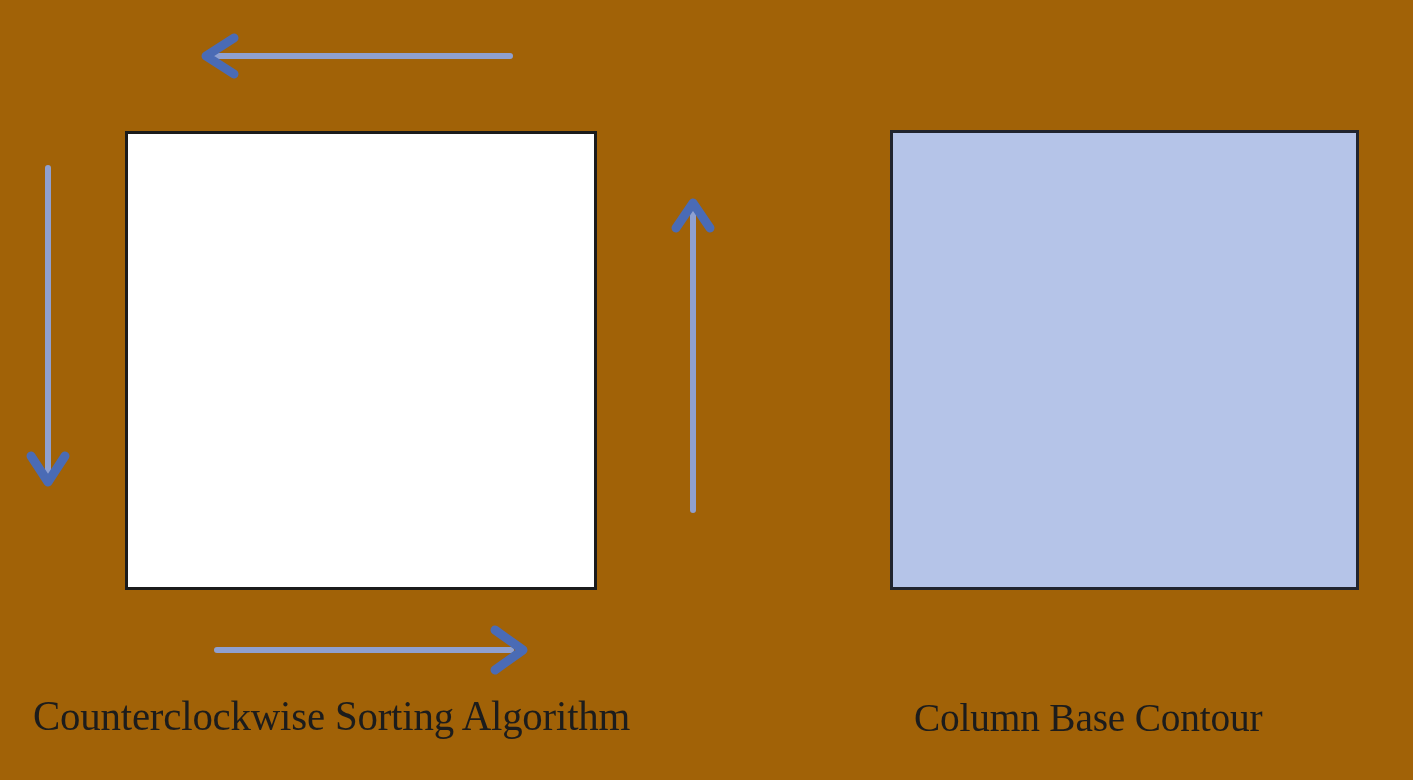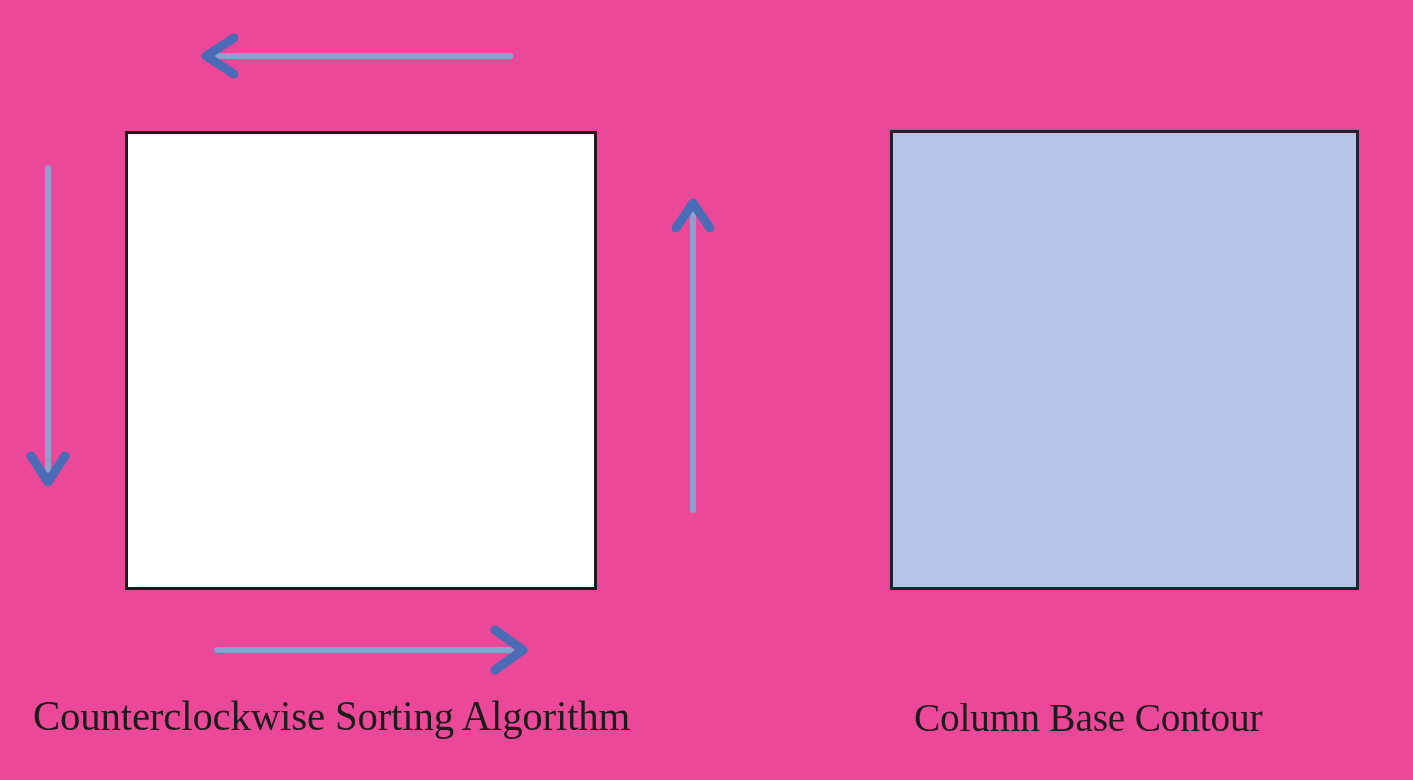--- a/index.html
+++ b/index.html
@@ -7,21 +7,21 @@
     padding: 0;
     background: #ffffff;
   }
   body {
     font-family: "Liberation Serif", serif;
   }
   #figure {
     position: relative;
     width: 1413px;
     height: 780px;
-    background: #ec4899;
+    background: #a16207;
     overflow: hidden;
   }
 
   
   .panel {
     position: absolute;
     top: 0;
     height: 780px;
   }
   #panel-left  { left: 0;    width: 800px; }

